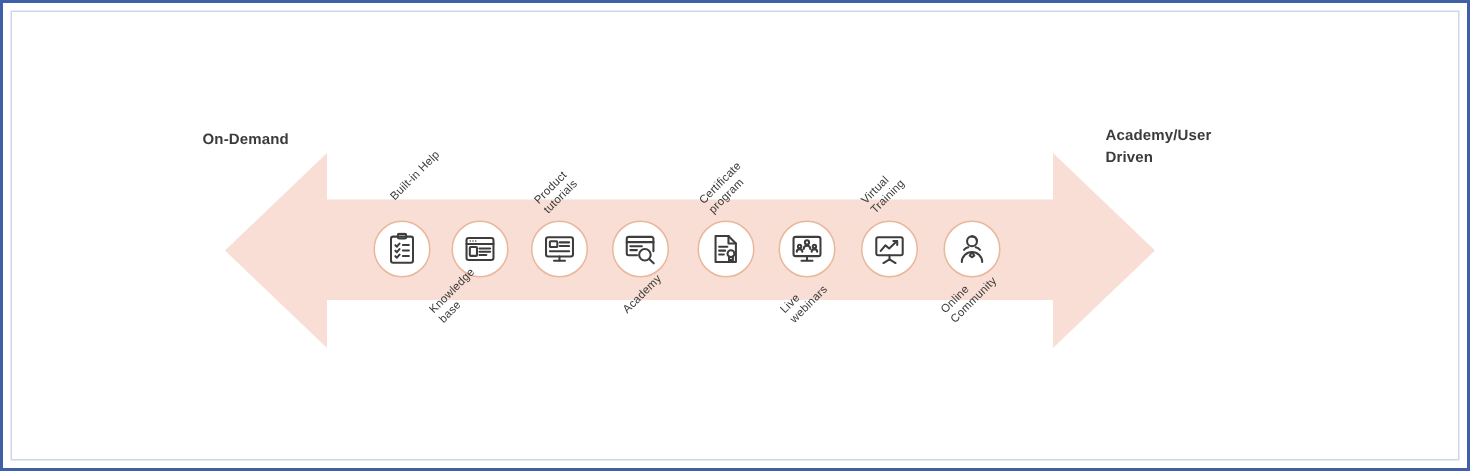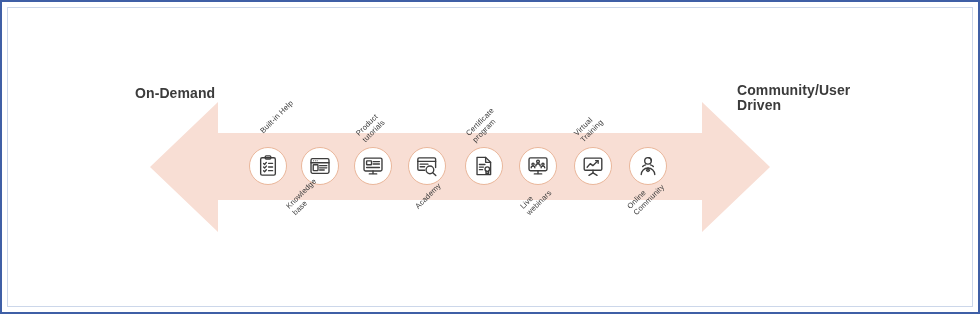--- a/index.html
+++ b/index.html
@@ -41,21 +41,21 @@
   
   .arrow-wrap {
     position: absolute;
     left: 0; top: 0;
     width: 980px; height: 314px;
   }
 
   
   .end-label {
     position: absolute;
-    font-size: 14px;
+    font-size: 10px;
     font-weight: bold;
     color: #3b3b3b;
     line-height: 15px;
     letter-spacing: .1px;
     white-space: pre-line;
   }
   .end-label.left  { left: 135px; top: 86px; }
   .end-label.right { left: 737px; top: 83px; }
 
   
@@ -99,21 +99,21 @@
 <div id="canvas">
 
   <div class="arrow-wrap">
     <svg width="980" height="314" viewBox="0 0 980 314">
       <polygon id="arrow-shape" points="150,167 218,102 218,133 702,133 702,102 770,167 702,232 702,200 218,200 218,232" fill="#f8ded4"></polygon>
     </svg>
   </div>
 
   <div class="end-label left">On-Demand</div>
 
-  <div class="end-label right">Community/User
+  <div class="end-label right">Academy/User
 Driven</div>
 
   <div class="badge" style="left: 268px; top: 166px; border-color: rgb(234, 183, 155); background: rgb(255, 255, 255);">
     <span>
       <svg width="22" height="22" viewBox="0 0 24 24" fill="none" stroke="#3d3d3d" stroke-width="1.5" stroke-linecap="round" stroke-linejoin="round">
         <rect x="4" y="3" width="16" height="19" rx="1.6"></rect>
         <rect x="9" y="1" width="6" height="3.4" rx="1"></rect>
         <path d="M7.2 9.2l1.1 1.1 1.9-2.2"></path>
         <path d="M7.2 13.2l1.1 1.1 1.9-2.2"></path>
         <path d="M7.2 17.2l1.1 1.1 1.9-2.2"></path>

